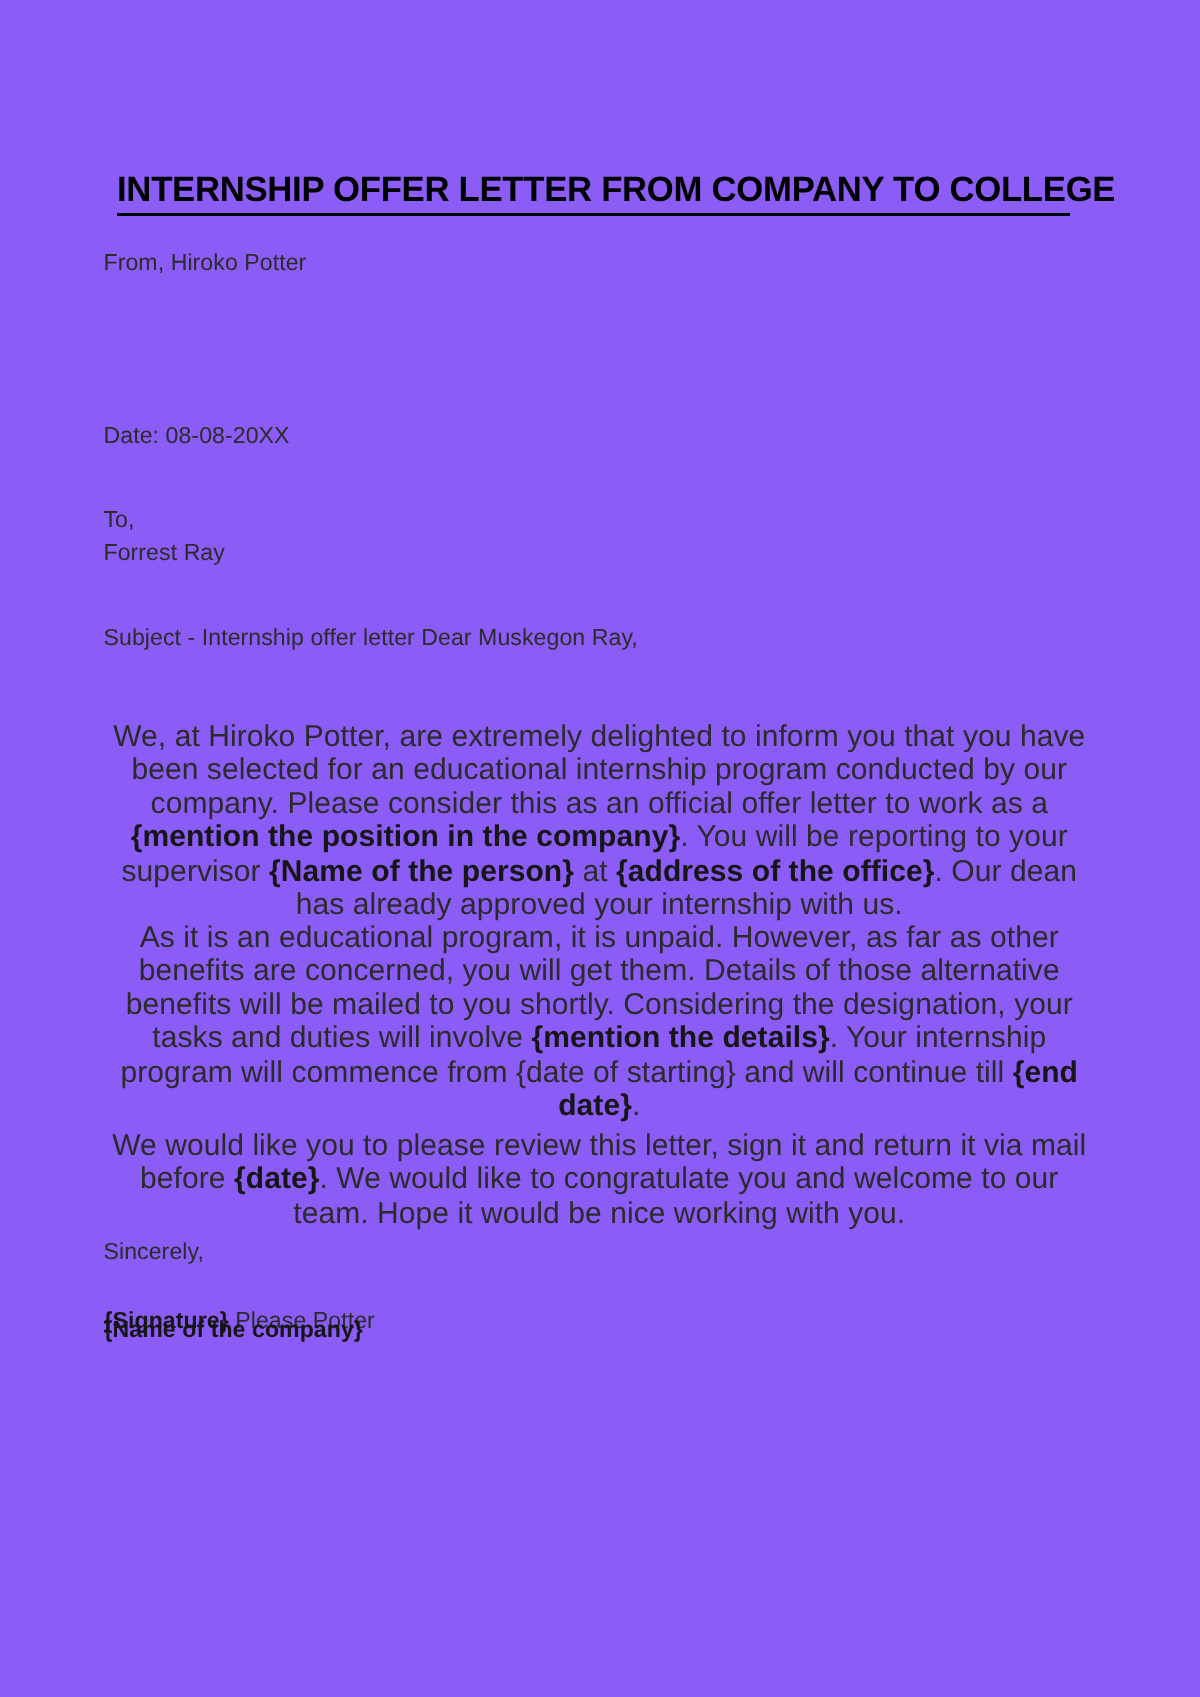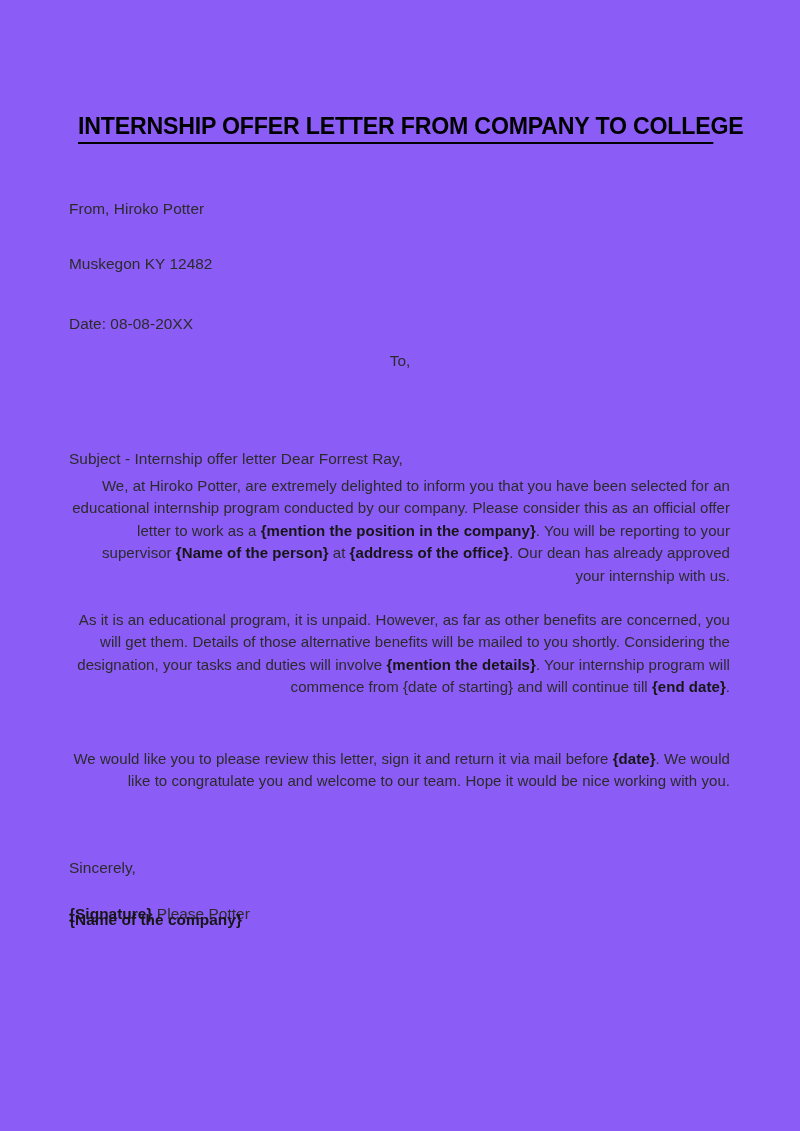--- a/index.html
+++ b/index.html
@@ -56,74 +56,74 @@
   
   .block {
     position: absolute;
     left: 0;
     width: 662px;
     font-size: 15.4px;
     line-height: 22.3px;
     color: #2b2b2b;
     letter-spacing: 0.05px;
   }
-  .block .line { display: block; white-space: nowrap; margin-top: 33px; }
+  .block .line { display: block; white-space: nowrap; }
 
   .para {
     position: absolute;
     left: 0;
     width: 661px;
-    font-size: 15px;
+    font-size: 20px;
     line-height: 22.4px;
     color: #2b2b2b;
-    text-align: right;
+    text-align: center;
     letter-spacing: 0.05px;
   }
 
   b, .b {
     font-weight: bold;
     color: #161616;
   }
 
   
   #sender-block   { top: 165px; }
   #date-block     { top: 280px; }
-  #recipient-block{ top: 317px; text-align: center; }
+  #recipient-block{ top: 336px; }
   #subject-block  { top: 415px; }
   #para-1         { top: 460px; }
   #para-2         { top: 594px; }
   #para-3         { top: 733px; }
   #closing-block  { top: 824px; }
   #signature-block{ top: 870px; }
   #company-block  { top: 876px; }
 </style>
 </head>
 <body>
 
 <div class="page">
 
   <div class="content">
 
     <h1 class="doc-title">INTERNSHIP OFFER LETTER FROM COMPANY TO COLLEGE</h1>
 
     <div class="block" id="sender-block">
       <span class="line">From, Hiroko Potter</span>
-      <span class="line">Muskegon KY 12482</span>
     </div>
 
     <div class="block" id="date-block">
       <span class="line">Date: 08-08-20XX</span>
     </div>
 
     <div class="block" id="recipient-block">
       <span class="line">To,</span>
+      <span class="line">Forrest Ray</span>
     </div>
 
     <div class="block" id="subject-block">
-      <span class="line">Subject - Internship offer letter Dear Forrest Ray,</span>
+      <span class="line">Subject - Internship offer letter Dear Muskegon Ray,</span>
     </div>
 
     <p class="para" id="para-1">
       <span>We, at Hiroko Potter, are extremely delighted to inform you that you have been selected for an educational internship program conducted by our company. Please consider this as an official offer letter to work as a </span><b>{mention the position in the company}</b><span>. You will be reporting to your supervisor </span><b>{Name of the person}</b><span> at </span><b>{address of the office}</b><span>. Our dean has already approved your internship with us.</span>
     </p>
 
     <p class="para" id="para-2">
       <span>As it is an educational program, it is unpaid. However, as far as other benefits are concerned, you will get them. Details of those alternative benefits will be mailed to you shortly. Considering the designation, your tasks and duties will involve </span><b>{mention the details}</b><span>. Your internship program will commence from {date of starting} and will continue till </span><b>{end date}</b><span>.</span>
     </p>
 

